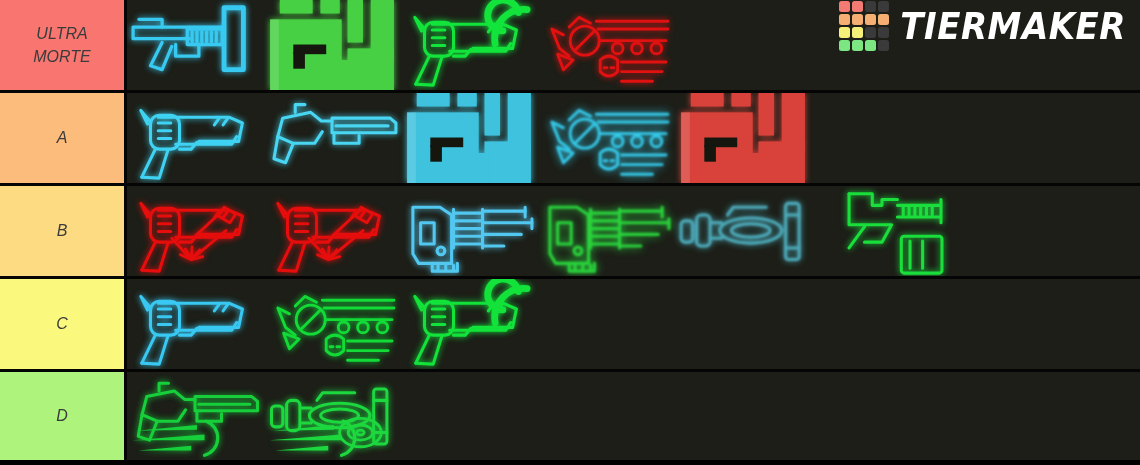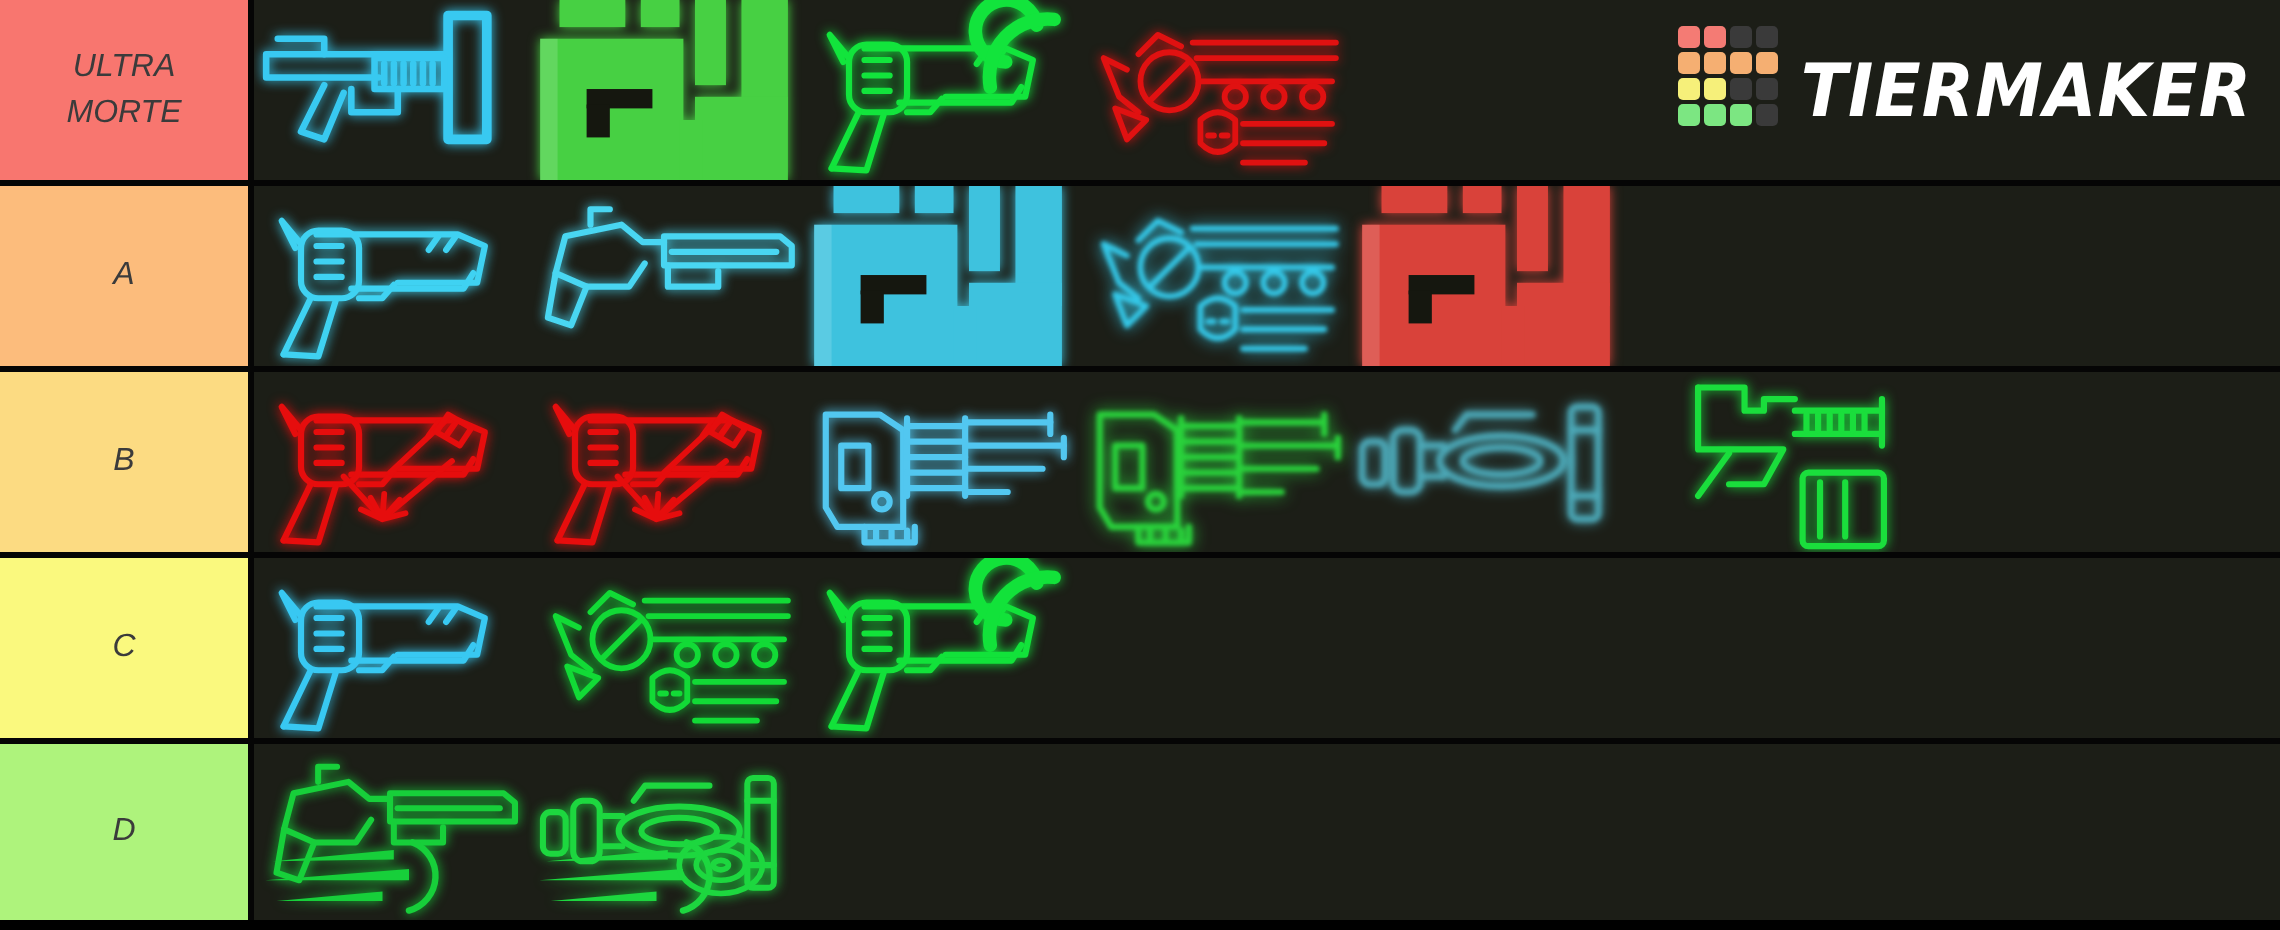--- a/index.html
+++ b/index.html
@@ -44,22 +44,22 @@
   }
   .tier-item svg{
     width:100%;height:100%;
     display:block;
     filter:drop-shadow(0 0 3px currentColor);
   }
   .tier-item.blur svg{filter:blur(1px) drop-shadow(0 0 4px currentColor);}
   .tier-item.faded svg{filter:blur(1.2px) drop-shadow(0 0 3px currentColor);opacity:.82;}
   
   #logo{
-    position:absolute;top:13px;right:14px;
-    display:flex;align-items:flex-end;gap:11px;
+    position:absolute;top:1px;right:14px;
+    display:flex;align-items:center;gap:11px;
   }
   #logo-grid{
     display:grid;
     grid-template-columns:repeat(4,11px);
     grid-auto-rows:11px;
     gap:2px;
   }
   .logo-cell{border-radius:2.5px;}
   #logo-text{
     color:#fff;

